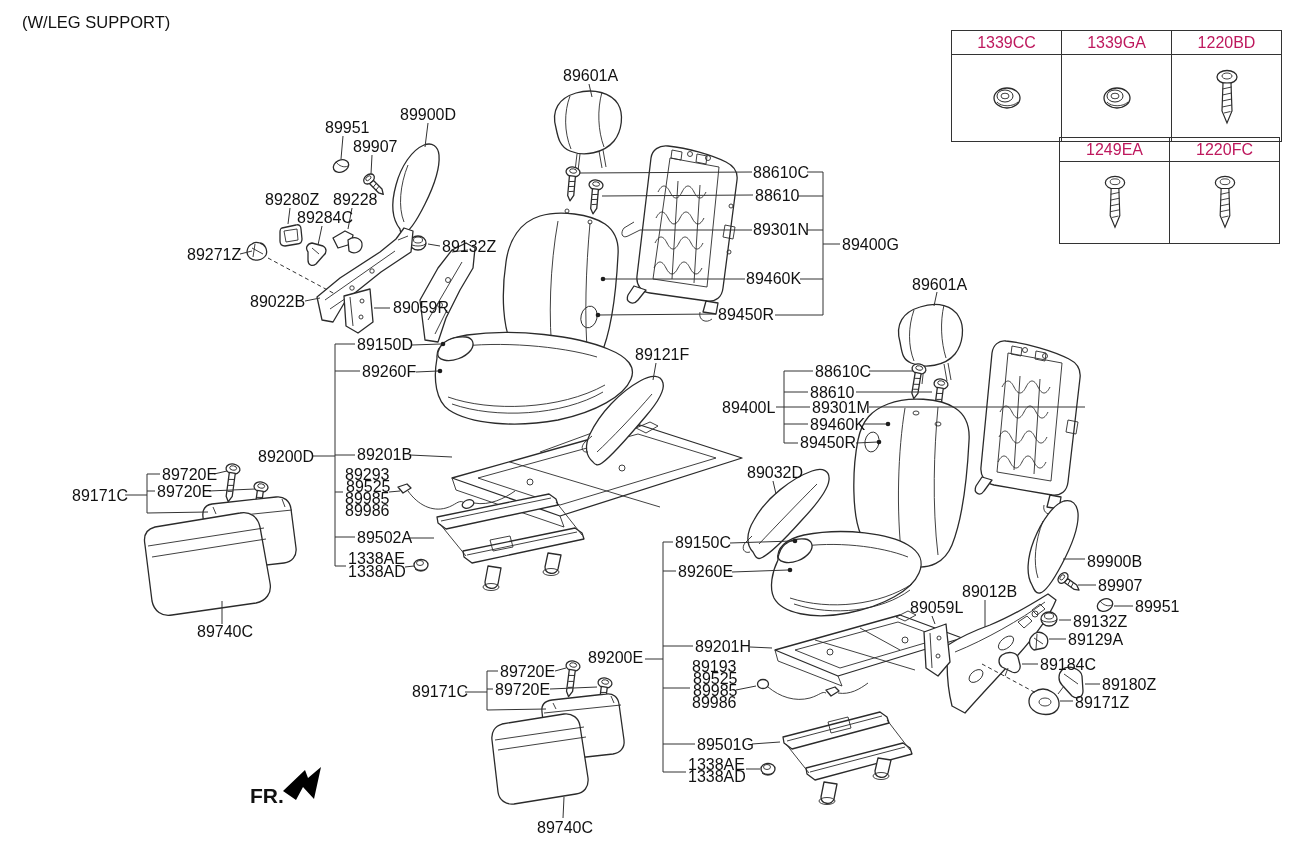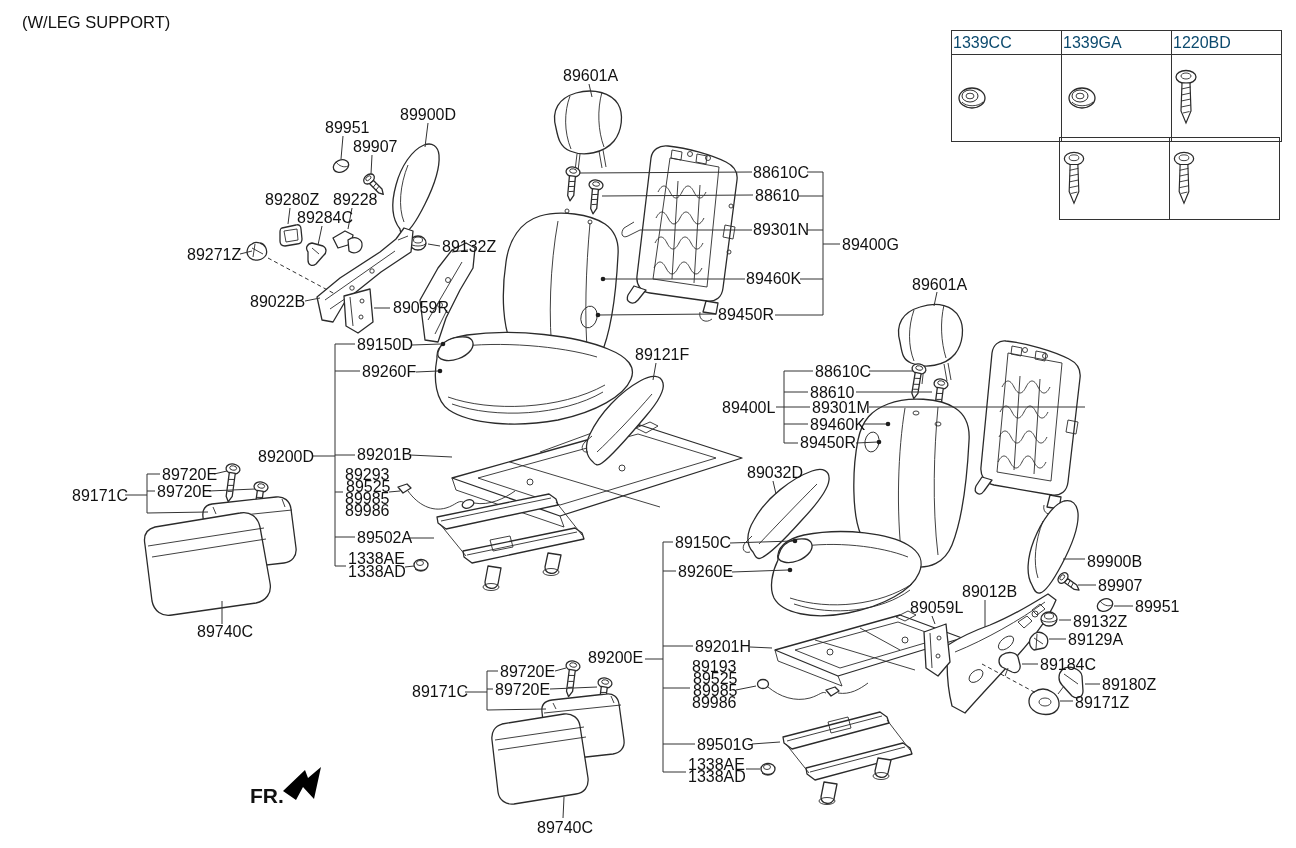--- a/index.html
+++ b/index.html
@@ -10,22 +10,22 @@
   #diagram text.title{font-size:16.5px;}
   #diagram text.fr{font-size:21px;font-weight:bold;}
   .part{fill:#fff;stroke:#2b2b2b;stroke-width:1.3;stroke-linejoin:round;}
   .det{fill:none;stroke:#2b2b2b;stroke-width:0.9;stroke-linejoin:round;}
   .lead{fill:none;stroke:#333;stroke-width:1;}
   .dash{fill:none;stroke:#333;stroke-width:1;stroke-dasharray:4 3;}
   .dot{fill:#1d1d1d;stroke:none;}
   .solid{fill:#000;stroke:none;}
   
   .ftable{position:absolute;border-collapse:collapse;}
-  .ftable th,.ftable td{border:1px solid #333;width:107px;text-align:left;
-      font:16px "Liberation Sans",sans-serif;color:#0c4a6e;font-weight:normal;}
+  .ftable th,.ftable td{border:1px solid #333;width:107px;text-align:center;
+      font:16px "Liberation Sans",sans-serif;color:#be185d;font-weight:normal;}
   .ftable th{height:21px;}
   .ftable td{height:84px;vertical-align:middle;}
   #ftable2 td{height:79px;}
   .icng{display:inline-block;vertical-align:middle;}
 </style>
 </head>
 <body>
 <div id="stage">
 
 <svg id="diagram" width="1296" height="848" viewBox="0 0 1296 848">
@@ -578,20 +578,24 @@
         <ellipse cx="13" cy="7" rx="5" ry="3" fill="none" stroke="#2b2b2b" stroke-width="0.9"></ellipse>
         <path d="M 9 14 L 8 42 L 13 54 L 18 42 L 17 14 Z" fill="#fff" stroke="#2b2b2b" stroke-width="1.2"></path>
         <path d="M 8.5 20 L 17.5 18 M 8.4 26 L 17.6 24 M 8.3 32 L 17.7 30 M 8.2 38 L 17.8 36 M 10 44 L 16.5 42.5" fill="none" stroke="#2b2b2b" stroke-width="0.9"></path>
       </svg>
     </td>
   </tr>
 </tbody>
     </table>
 <table class="ftable" id="ftable2" style="left:1059px;top:137px;">
   <tbody>
+        <tr>
+    <th>1249EA</th>
+    <th>1220FC</th>
+  </tr>
   <tr>
     <td>
       <svg class="icng" width="26" height="56" viewBox="0 0 26 58">
         <ellipse cx="13" cy="8" rx="10" ry="6.5" fill="#fff" stroke="#2b2b2b" stroke-width="1.3"></ellipse>
         <ellipse cx="13" cy="7" rx="5" ry="3" fill="none" stroke="#2b2b2b" stroke-width="0.9"></ellipse>
         <path d="M 9 14 L 8 42 L 13 54 L 18 42 L 17 14 Z" fill="#fff" stroke="#2b2b2b" stroke-width="1.2"></path>
         <path d="M 8.5 20 L 17.5 18 M 8.4 26 L 17.6 24 M 8.3 32 L 17.7 30 M 8.2 38 L 17.8 36 M 10 44 L 16.5 42.5" fill="none" stroke="#2b2b2b" stroke-width="0.9"></path>
       </svg>
     </td>
     <td>

